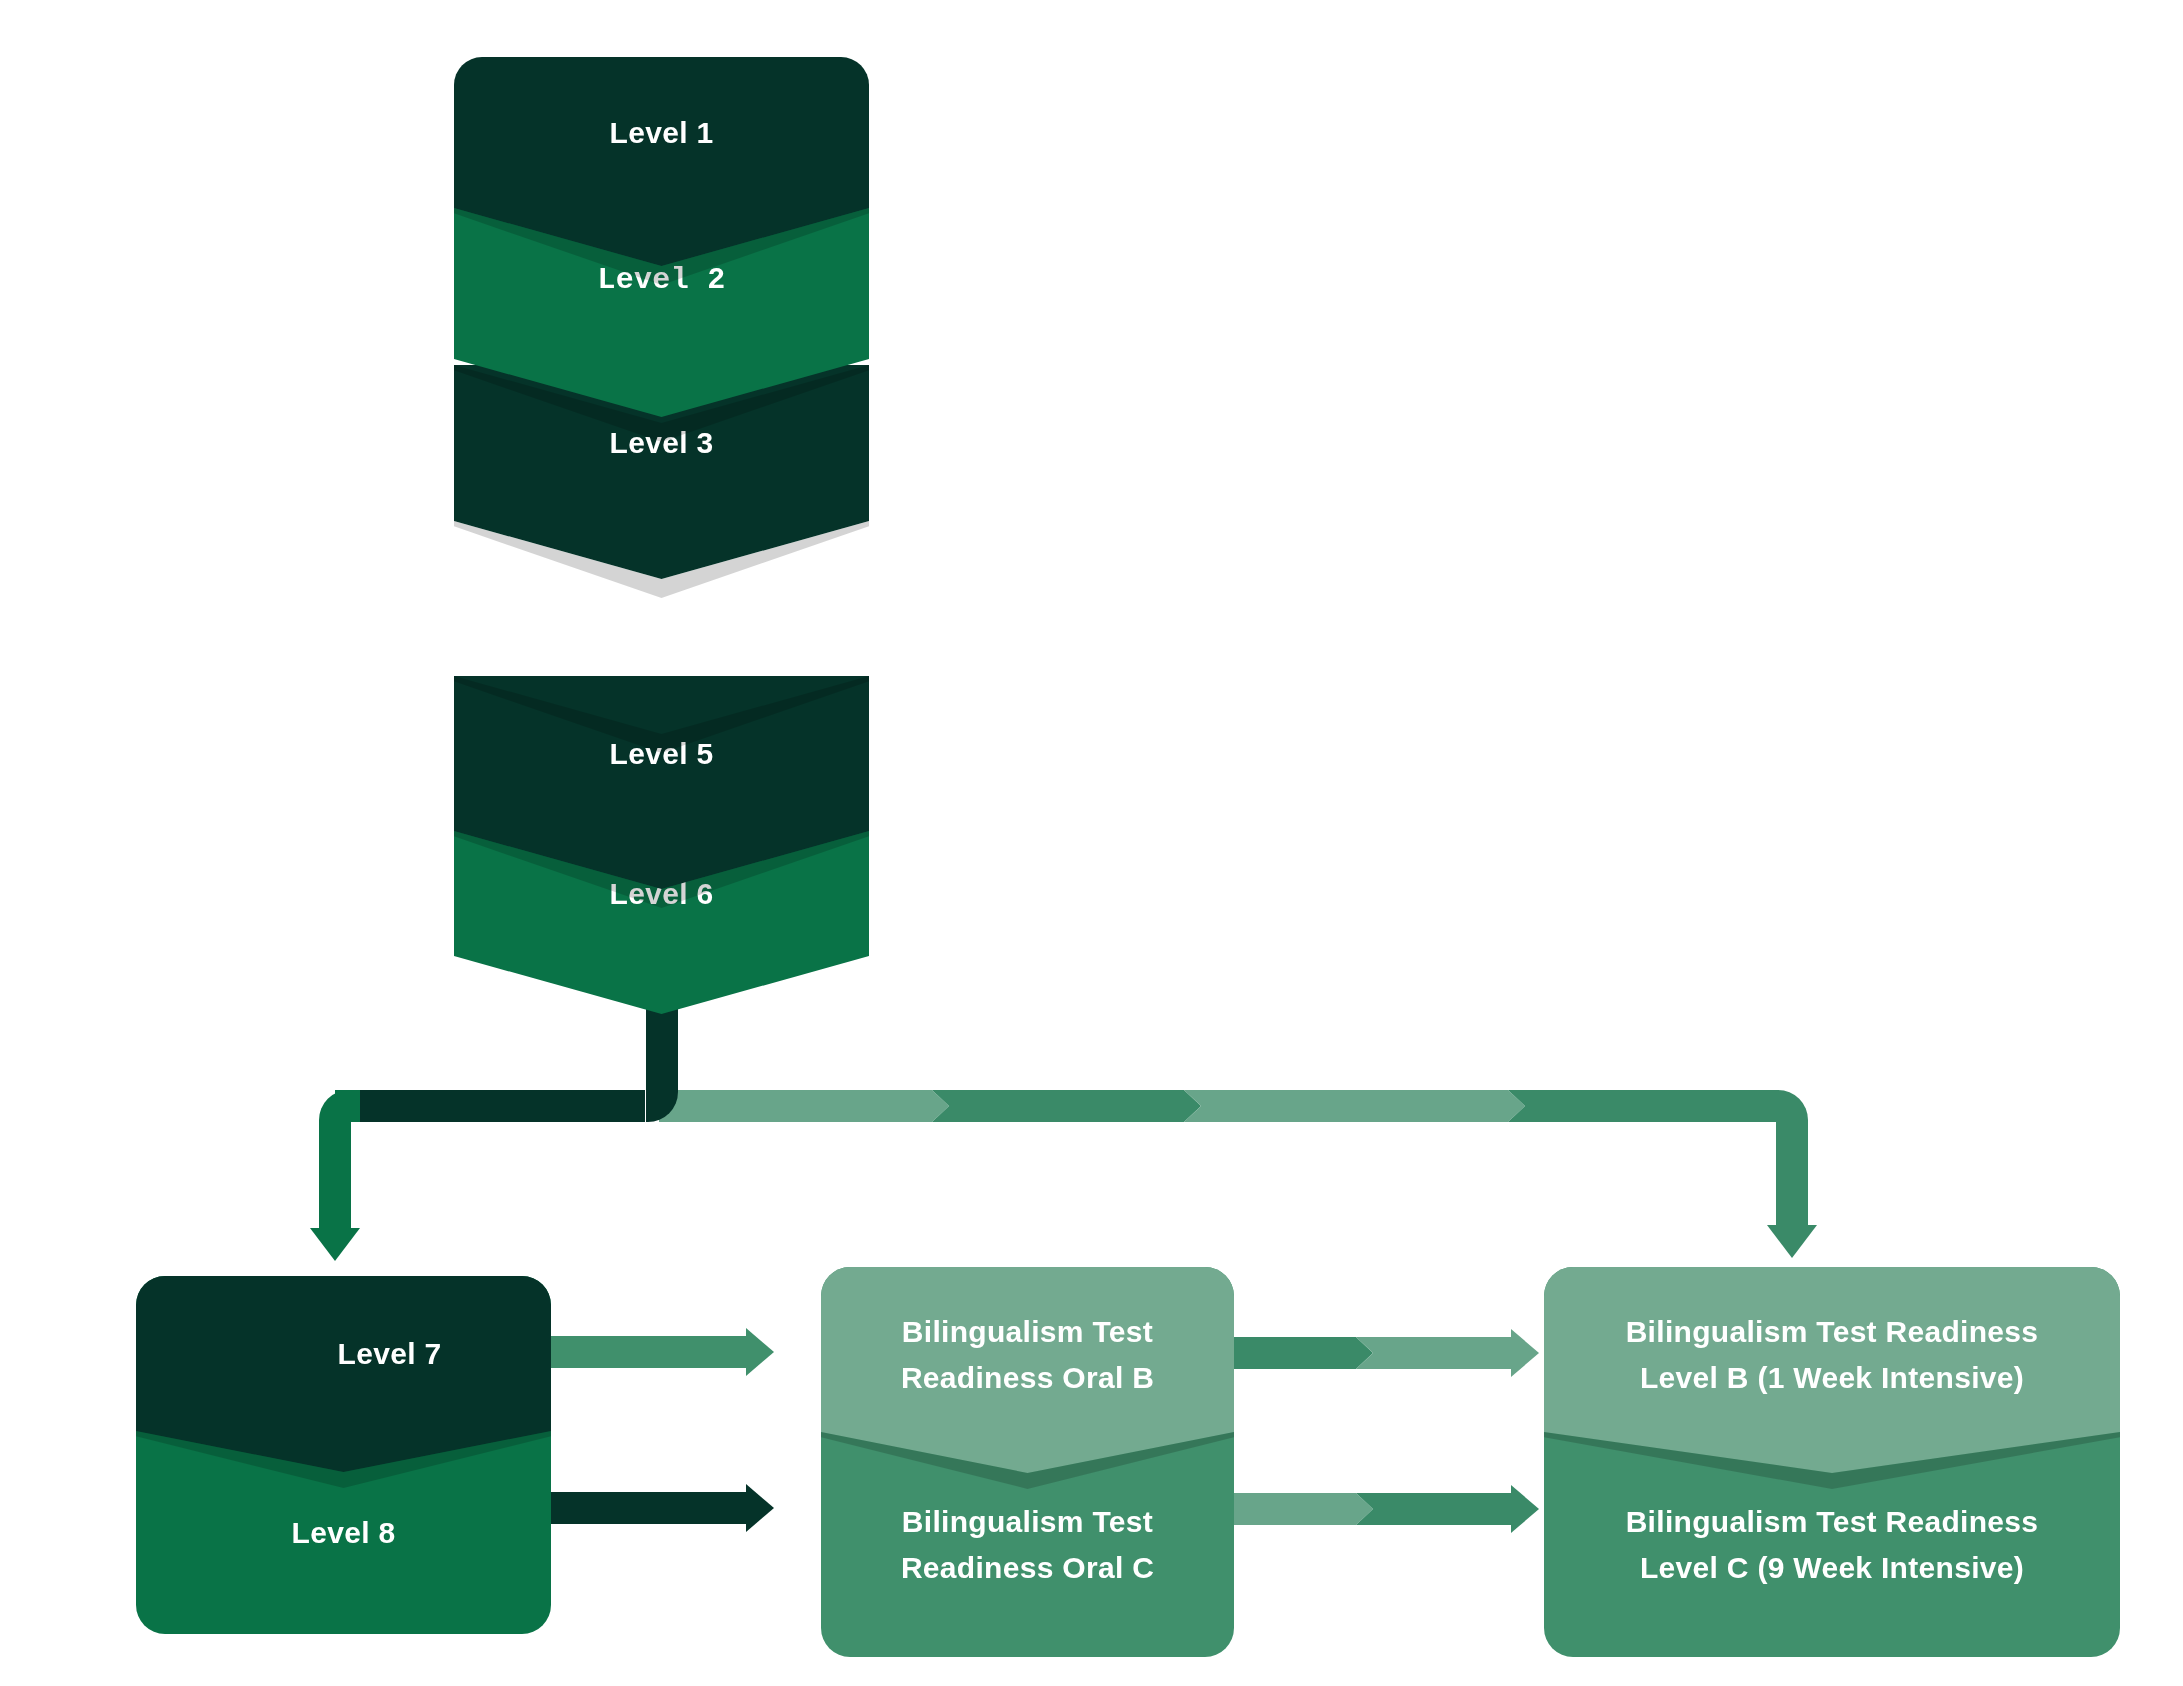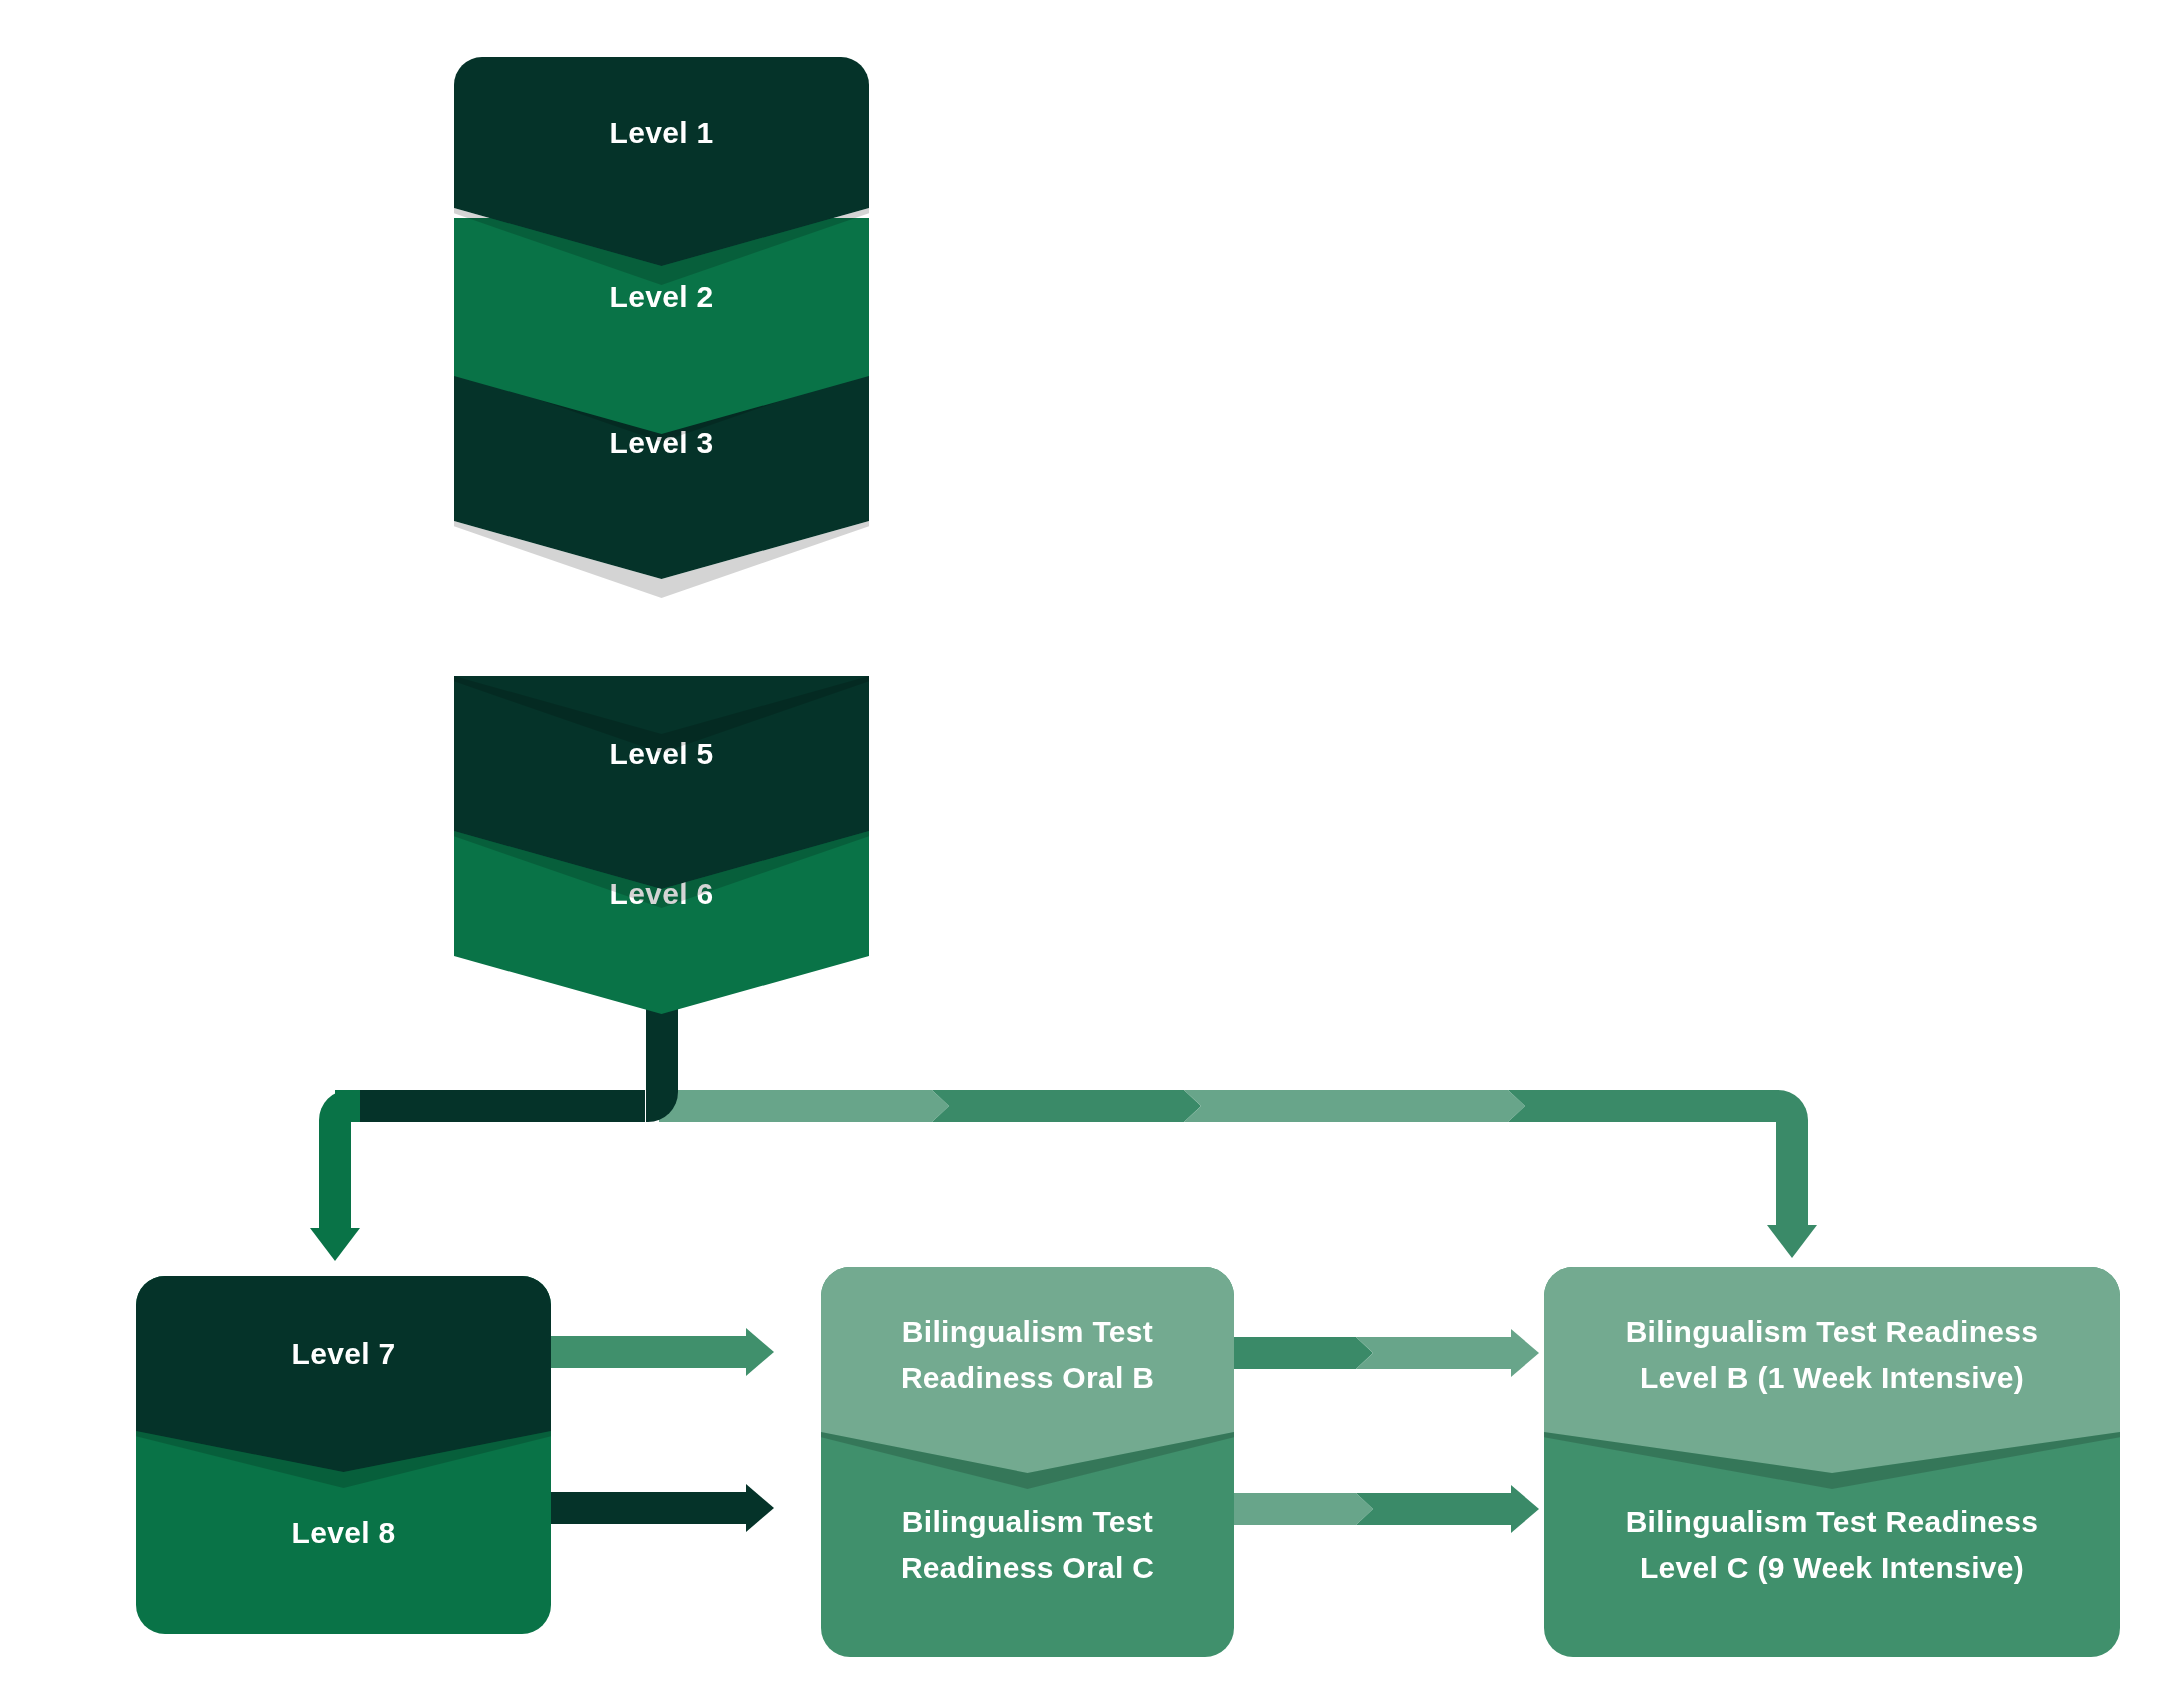--- a/index.html
+++ b/index.html
@@ -58,21 +58,21 @@
 
   <div class="abs" style="left:454px;top:57px;width:415px;height:966px;z-index:5;">
 
     <div class="abs" style="left:0;top:0;width:415px;height:218px;border-radius:28px 28px 0 0;overflow:hidden;z-index:16;">
       <div class="band vclip" style="top:0;height:209px;background:var(--dark);">
         <div class="lbl">Level 1</div>
       </div>
     </div>
     <div class="vshadow" style="top:151px;z-index:15;"></div>
 
-    <div class="band vclip" style="top:161px;height:216px;background:var(--green);z-index:14;">
+    <div class="band vclip" style="top:144px;height:216px;background:var(--green);z-index:14;font-family:Liberation Mono, monospace;">
       <div class="lbl">Level 2</div>
     </div>
     <div class="vshadow" style="top:308px;z-index:13;"></div>
 
     <div class="band vclip" style="top:308px;height:214px;background:var(--dark);z-index:12;">
       <div class="lbl">Level 3</div>
     </div>
     <div class="vshadow" style="top:464px;z-index:11;"></div>
 
     <div class="vshadow" style="top:619px;z-index:9;"></div>
@@ -97,21 +97,21 @@
   <div class="abs seg notch" style="left:1356px;top:1337px;width:155px;height:32px;background:var(--sage);z-index:18;"></div>
   <div class="abs tri-right" style="left:1511px;top:1329px;width:28px;height:48px;background:var(--sage);z-index:18;"></div>
 
   <div class="abs seg point" style="left:1190px;top:1493px;width:183px;height:32px;background:var(--sage);z-index:18;"></div>
   <div class="abs seg notch" style="left:1356px;top:1493px;width:155px;height:32px;background:var(--sea);z-index:18;"></div>
   <div class="abs tri-right" style="left:1511px;top:1485px;width:28px;height:48px;background:var(--sea);z-index:18;"></div>
 
   <div class="bigbox" style="left:136px;top:1276px;width:415px;height:358px;background:var(--green);z-index:20;">
     <div class="boxtop" style="height:196px;background:var(--dark);"></div>
     <div class="boxshadow" style="top:155px;"></div>
-    <div class="boxlbl lbl" style="top:0;height:155px;">Level 7</div>
+    <div class="boxlbl lbl" style="top:0;height:155px;padding-left:46px;">Level 7</div>
     <div class="boxlbl lbl" style="top:155px;height:204px;">Level 8</div>
   </div>
 
   <div class="bigbox" style="left:777px;top:1267px;width:413px;height:390px;background:var(--seaBox);z-index:20;margin-left:44px;">
     <div class="boxtop" style="height:206px;background:var(--sageBox);"></div>
     <div class="boxshadow" style="top:165px;"></div>
     <div class="boxlbl lbl twoline" style="top:10.6px;height:155px;">
       <span>Bilingualism Test</span>
       <span>Readiness Oral B</span>
     </div>

